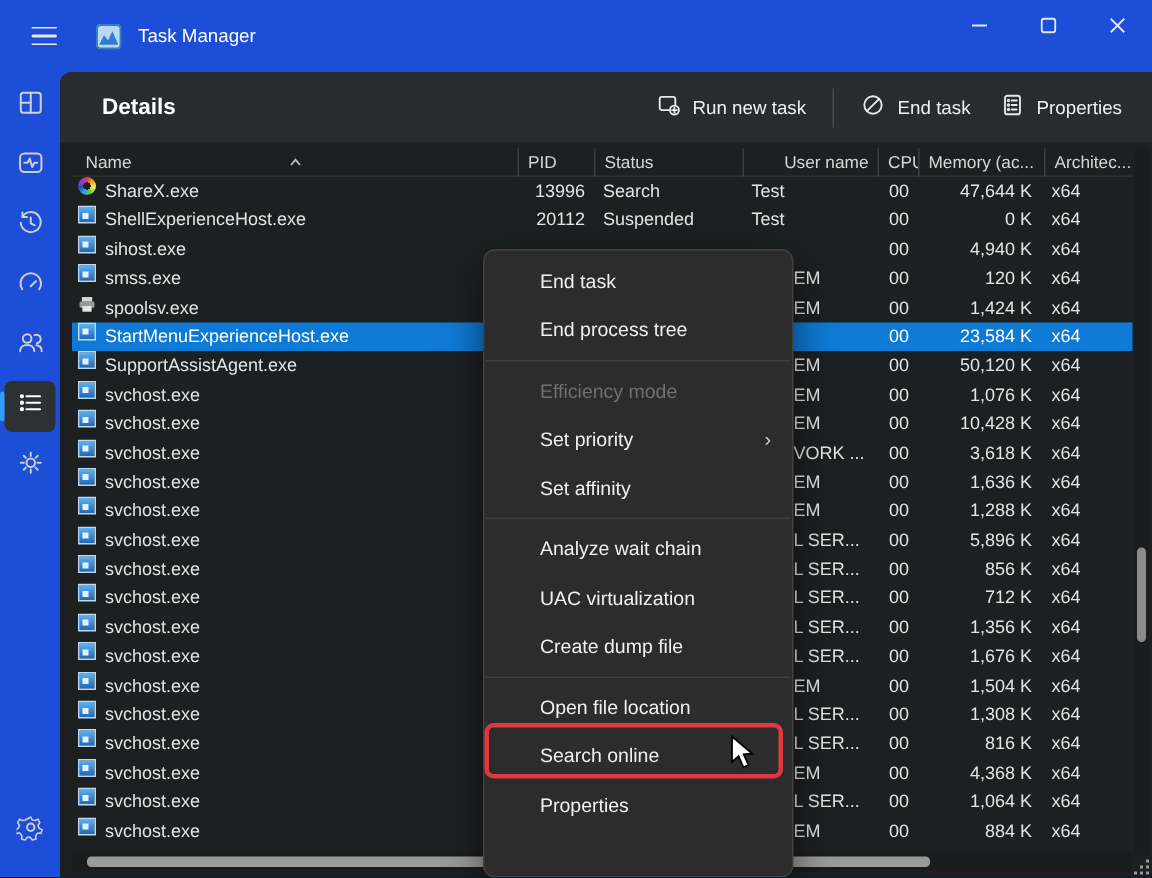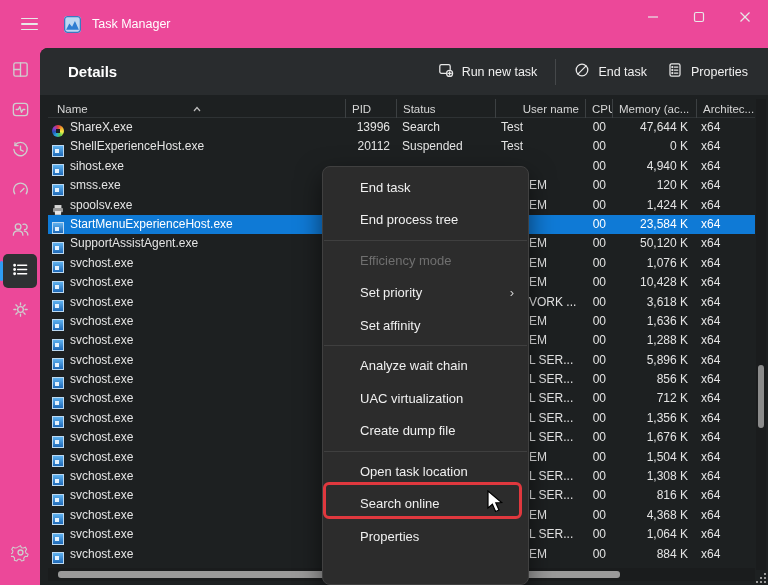--- a/index.html
+++ b/index.html
@@ -1,18 +1,18 @@
 <!DOCTYPE html>
 <html><head>
 <meta charset="utf-8">
 <style>
   html,body{margin:0;padding:0;background:#000;overflow:hidden;}
   *{box-sizing:border-box;}
   .window{
-    position:relative;width:768px;height:585px;background:#ec4899;
+    position:relative;width:768px;height:585px;background:#1d4ed8;
     font-family:"Liberation Sans",sans-serif;color:#e6e6e6;overflow:hidden;
   }
   
   .titlebar{position:absolute;left:0;top:0;right:0;height:48px;display:flex;align-items:center;}
   .hamburger{width:34px;height:30px;margin-left:12px;display:flex;flex-direction:column;justify-content:center;gap:4px;align-items:center;cursor:default;}
   .hamburger i{display:block;width:17px;height:1.6px;background:#e8e8e8;border-radius:1px;}
   .app-ico{width:17px;height:17px;margin-left:18px;border-radius:3px;overflow:hidden;display:block;}
   .tb-title{margin-left:11px;font-size:12.5px;color:#fff;}
   .win-controls{margin-left:auto;display:flex;height:48px;align-items:flex-start;}
   .win-btn{width:46px;height:34px;display:flex;align-items:center;justify-content:center;color:#e8e8e8;}
@@ -37,21 +37,21 @@
   
   .thead{position:absolute;left:8px;top:51px;width:707px;height:19px;display:flex;border-bottom:1px solid #2e3234;font-size:11.5px;color:#d6d6d6;}
   .th{position:relative;height:19px;line-height:20px;padding:0 6px;overflow:hidden;white-space:nowrap;}
   .th.sepl{border-left:1px solid #3c4042;}
   .th .caret{position:absolute;left:50%;top:-1px;margin-left:-4px;}
   .th .caret svg{width:8px;height:6px;stroke:#bdbdbd;fill:none;stroke-width:1.2;}
   .rows{position:absolute;left:8px;top:70px;width:707px;}
   .tr{display:flex;height:19.4px;align-items:center;font-size:12px;color:#e4e4e4;}
   .td{height:19.4px;line-height:19.4px;padding:0 6px;overflow:hidden;white-space:nowrap;}
   .td.r{text-align:right;}
-  .td.name{display:flex;align-items:flex-end;padding-left:4px;gap:6px;}
+  .td.name{display:flex;align-items:flex-start;padding-left:4px;gap:6px;}
   .td.user.tail{padding-left:34px;}
   .tr.selected{color:#fff;}
   
   .pic{width:12px;height:12px;flex:0 0 12px;position:relative;display:inline-block;}
   .pic.window{background:linear-gradient(#5fb2f0,#1e69b8);border:1px solid #bcd9f2;}
   .pic.window::after{content:"";position:absolute;left:1.5px;top:3.5px;width:4px;height:4px;background:#e4f2ff;}
   .pic.sharex{border-radius:50%;background:
       radial-gradient(circle at 50% 50%, #1d1f21 0 2.4px, rgba(0,0,0,0) 2.5px),
       conic-gradient(#e33b3b,#f2a92c,#f4ee4a,#57c84d,#2aa7de,#2450b4,#8e3fd0,#e33b3b);}
   .pic.printer{background:none;}
@@ -545,21 +545,21 @@
         <span>Analyze wait chain</span>
       </div>
       <div class="menu-item">
         <span>UAC virtualization</span>
       </div>
       <div class="menu-item">
         <span>Create dump file</span>
       </div>
       <div class="menu-sep"></div>
       <div class="menu-item">
-        <span>Open task location</span>
+        <span>Open file location</span>
       </div>
       <div class="menu-item">
         <span>Search online</span>
       </div>
       <div class="menu-item">
         <span>Properties</span>
       </div>
     </div>
 
   <div class="red-box" id="red-box" style="border-color: rgb(224, 56, 62);"></div>

